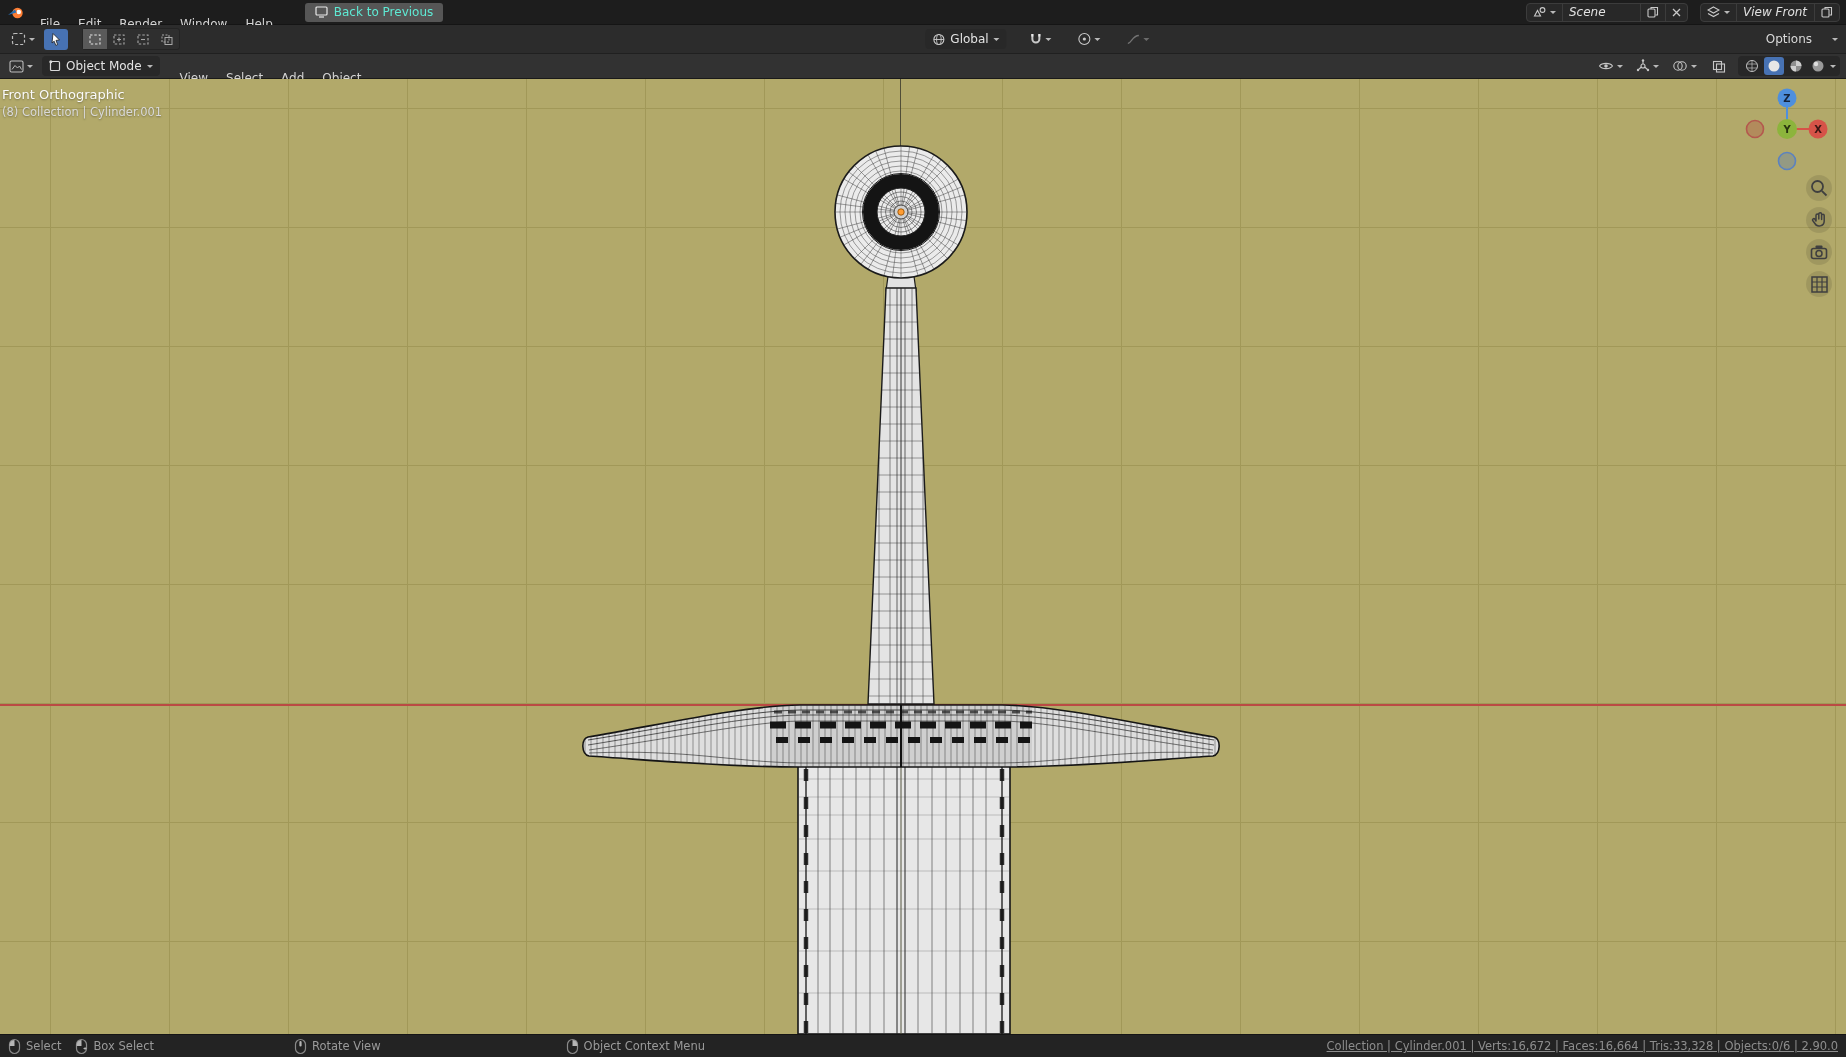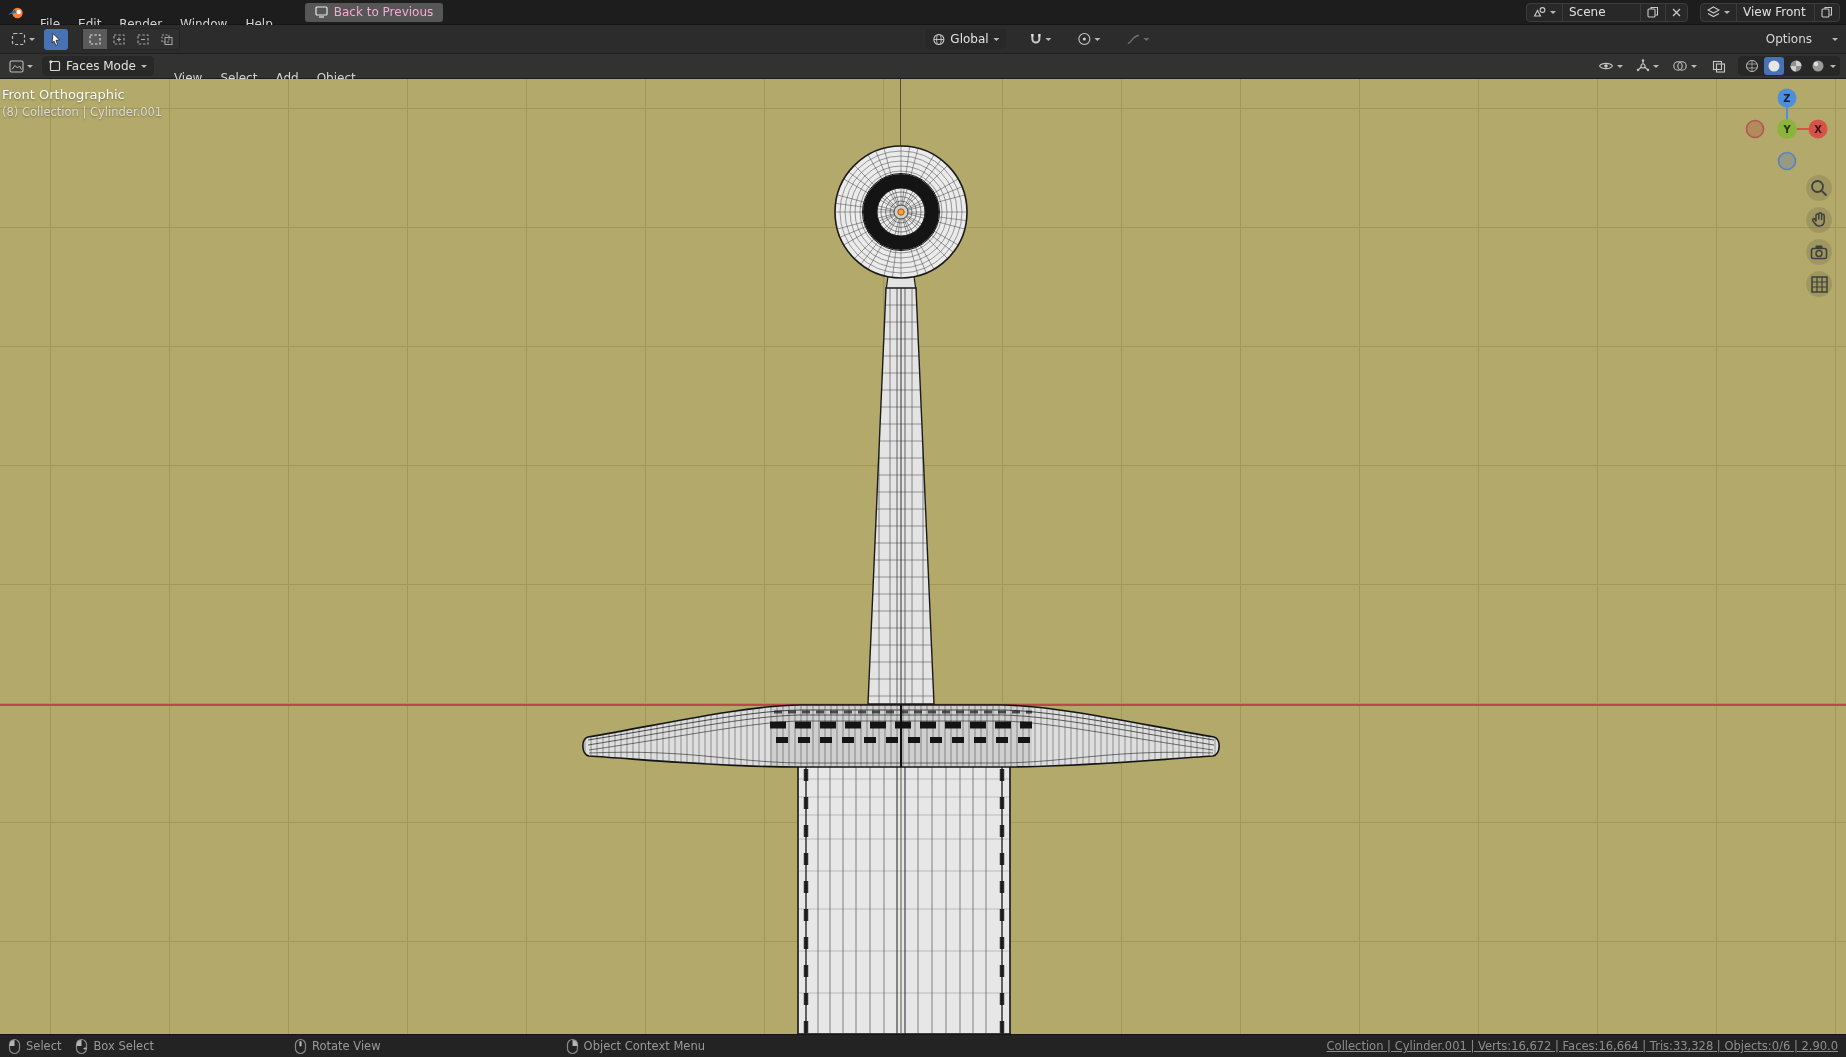--- a/index.html
+++ b/index.html
@@ -10,23 +10,23 @@
   *{box-sizing:border-box; margin:0; padding:0;}
   html,body{width:1846px; height:1057px; overflow:hidden; background:#000;}
   body{font-family:"DejaVu Sans", sans-serif; font-size:12px; color:var(--txt); -webkit-font-smoothing:antialiased;}
   .app{position:relative; width:1846px; height:1057px; display:flex; flex-direction:column;}
 
   
   .topbar{height:25px; background:var(--topbar-bg); display:flex; align-items:center; justify-content:space-between; padding:0 6px; border-bottom:1px solid #151515; flex:0 0 25px;}
   .tb-left{display:flex; align-items:center; gap:2px;}
   .logo{width:20px; height:20px; display:flex; align-items:center; justify-content:center; margin-right:4px;}
   .menubtn{padding:2px 8px; border-radius:3px; color:#d3d3d3; cursor:default;margin-top:24px;}
-  .backbtn{margin-left:22px; height:19px; display:flex; align-items:center; gap:6px; background:#565656; border-radius:3px; padding:0 10px; color:#f9a8d4;}
+  .backbtn{margin-left:22px; height:19px; display:flex; align-items:center; gap:6px; background:#565656; border-radius:3px; padding:0 10px; color:#5eead4;}
   .tb-right{display:flex; align-items:center; gap:12px;}
-  .idfield{display:flex; align-items:center; height:19px; background:#282828; border:1px solid #3c3c3c; border-radius:4px; overflow:hidden;}
+  .idfield{display:flex; align-items:center; height:19px; background:#282828; border:1px solid #3c3c3c; border-radius:4px; overflow:hidden;font-style:italic;}
   .idfield .seg{display:flex; align-items:center; gap:4px; padding:0 6px; height:100%;}
   .idfield .seg + .seg{border-left:1px solid #3c3c3c;}
   .idfield .name{min-width:78px; color:#e0e0e0;}
   .caret{width:0; height:0; border:3.5px solid transparent; border-top-color:#b9b9b9; margin-top:4px; flex:0 0 auto;}
 
   
   .toolsbar{height:29px; background:var(--toolbar-bg); display:flex; align-items:center; padding:0 8px; position:relative; border-bottom:1px solid #202020; flex:0 0 29px;}
   .ts-left{display:flex; align-items:center; gap:6px;}
   .iconbtn{display:flex; align-items:center; justify-content:center; gap:3px; height:21px; min-width:24px; border-radius:3px; padding:0 3px;}
   .iconbtn.active{background:var(--accent);}
@@ -253,21 +253,21 @@
         </span>
         <span class="caret"></span>
       </div>
       <div class="combo">
         <span>
           <svg width="12" height="12">
               <rect x="1.5" y="1.5" width="9" height="9" rx="1" fill="none" stroke="#d8d8d8" stroke-width="1.2"></rect>
               <circle cx="1.8" cy="1.8" r="1.5" fill="#d8d8d8"></circle>
             </svg>
         </span>
-        <span>Faces Mode</span>
+        <span>Object Mode</span>
         <span class="caret"></span>
       </div>
       <div class="vh-menus">
         <span class="menubtn">View</span>
         <span class="menubtn">Select</span>
         <span class="menubtn">Add</span>
         <span class="menubtn">Object</span>
       </div>
     </div>
     <div class="vh-right">

